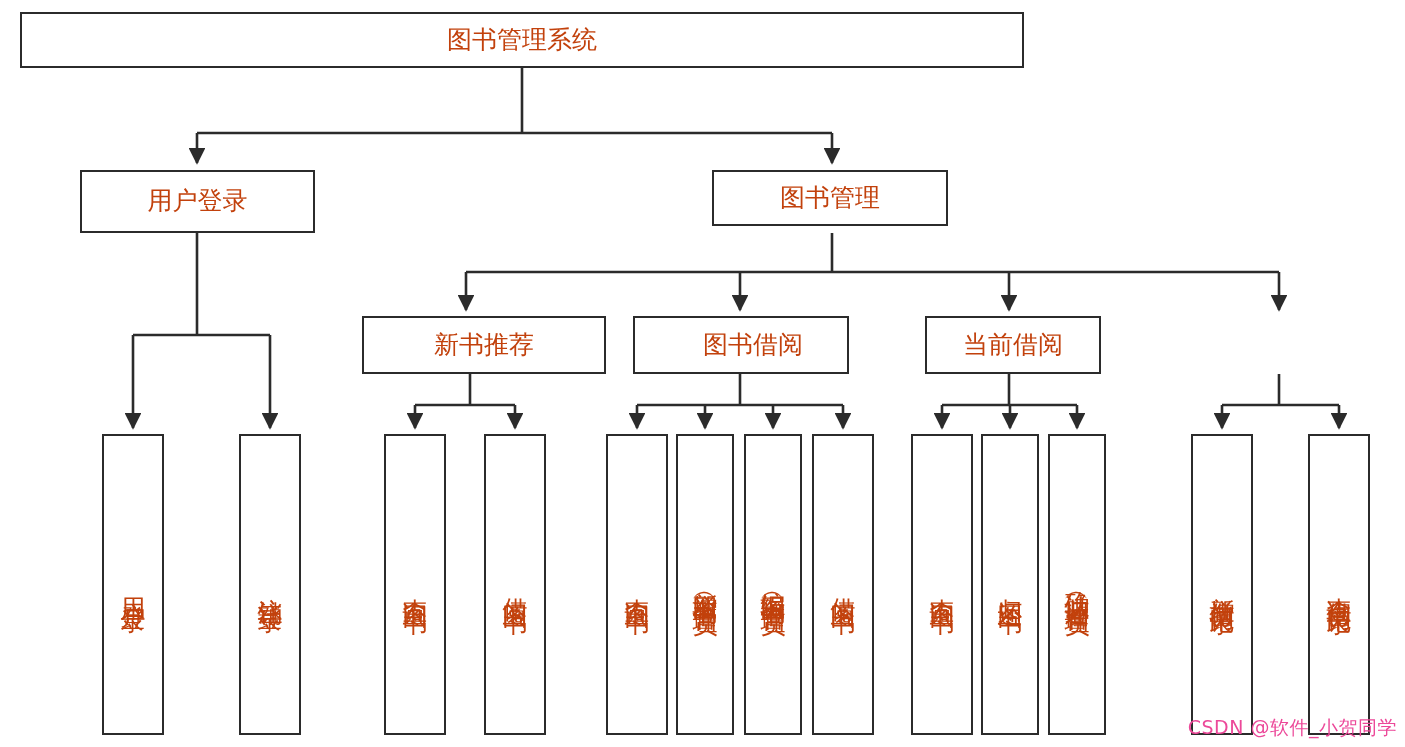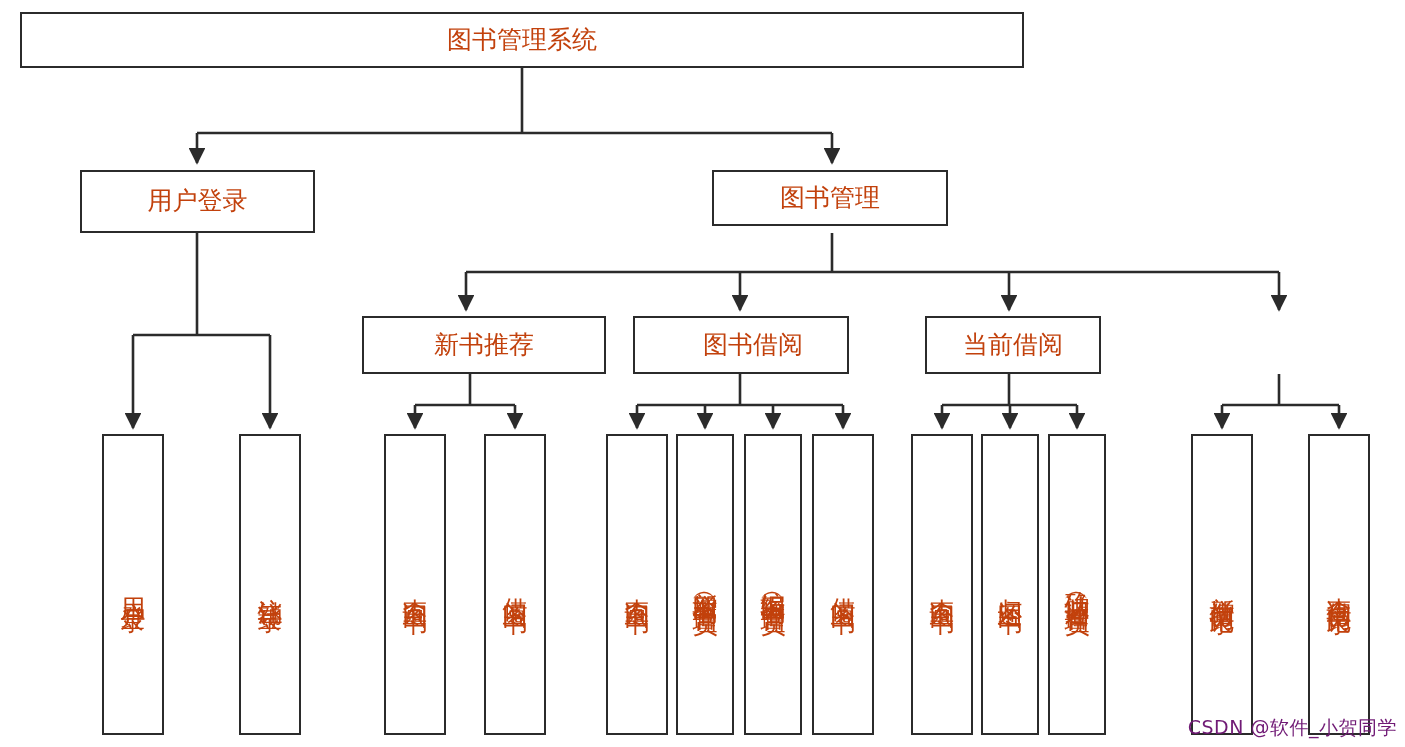--- a/index.html
+++ b/index.html
@@ -66,21 +66,21 @@
     white-space: nowrap;
   }
   .node.v.tall .label {
     letter-spacing: 3px;
   }
   #watermark {
     position: absolute;
     right: 8px;
     bottom: 6px;
     font-size: 19px;
-    color: #701a75;
+    color: #ec4899;
     letter-spacing: 0.5px;
     z-index: 5;
     white-space: nowrap;
   }
 </style>
 </head>
 <body>
 
 <div id="canvas">
 

